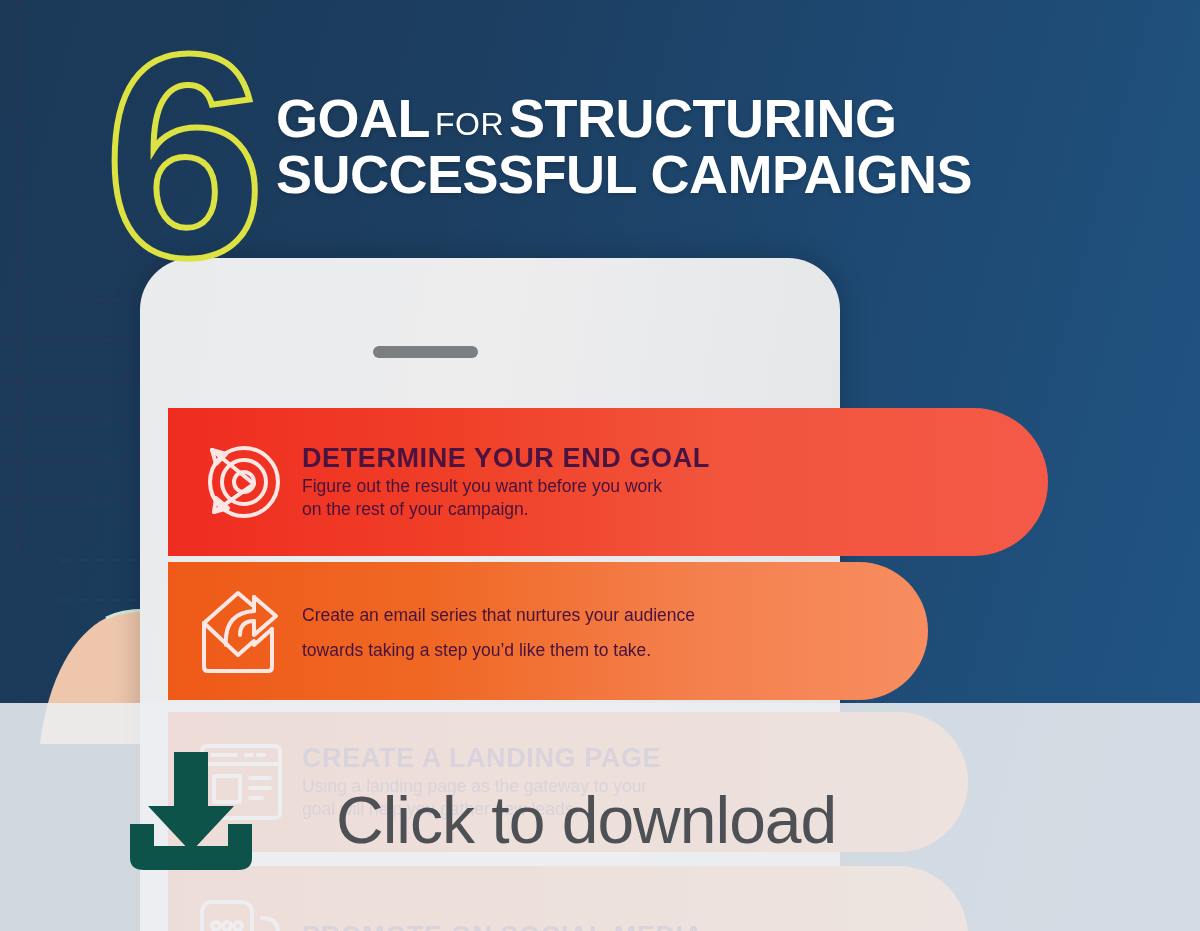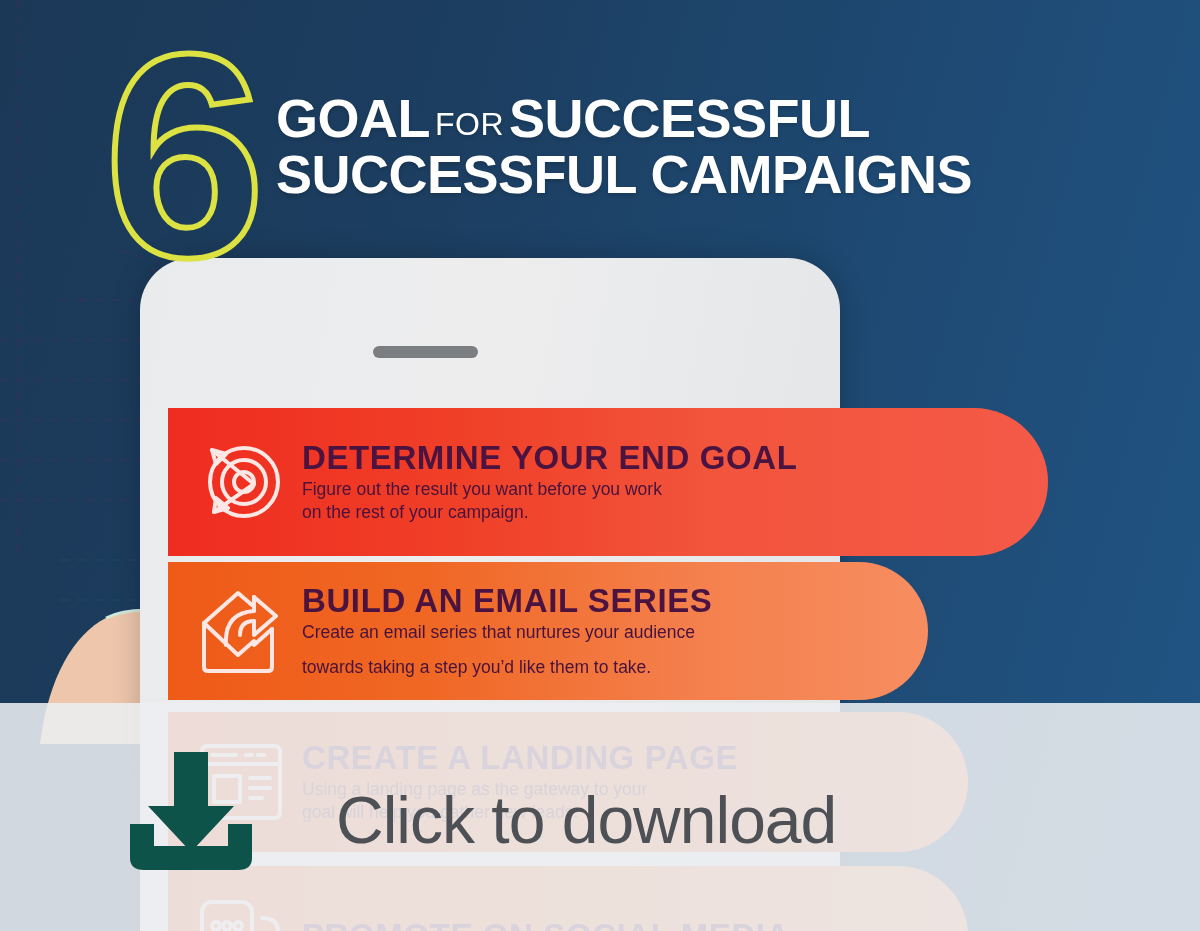--- a/index.html
+++ b/index.html
@@ -74,21 +74,21 @@
     padding-left:24px;
   }
   .card-icon {
     width:96px; height:96px;
     flex:0 0 96px;
     display:flex; align-items:center; justify-content:center;
   }
   .card-text { padding-left:14px; padding-right:20px; }
   .card-title {
     font-weight:bold;
-    font-size:33px;
+    font-size:27px;
     letter-spacing:.6px;
     color:#4a1340;
     line-height:1.05;
     white-space:nowrap;
   }
   .card-desc {
     font-size:17.5px;
     line-height:1.28;
     color:#47123d;
     margin-top:3px;
@@ -157,21 +157,21 @@
       <path d="M200 300 C 260 330, 320 420, 300 540"></path>
       <rect x="152" y="262" width="150" height="300" rx="60"></rect>
     </g>
   </svg>
 
   <svg id="big-six" viewBox="0 0 190 252">
     <text x="0" y="218" font-family="Liberation Sans, sans-serif" font-size="290" font-weight="bold" fill="none" stroke="#dde243" stroke-width="6">6</text>
   </svg>
 
   <div id="headline">
-    <div class="l" id="line1"><span>GOAL</span><span id="for-word">FOR</span><span>SUCCESSFUL</span></div>
+    <div class="l" id="line1"><span>GOAL</span><span id="for-word">FOR</span><span>STRUCTURING</span></div>
     <div class="l" id="line2">SUCCESSFUL CAMPAIGNS</div>
   </div>
 
   <svg id="hand" viewBox="0 0 200 140">
     <path d="M72 14 C 40 30, 14 74, 6 140 L 185 140 L 185 24 C 150 6, 100 0, 72 14 Z" fill="#edc6ac"></path>
     <path d="M150 20 C 168 46, 172 96, 168 140 L 185 140 L 185 22 Z" fill="#dfae92"></path>
     <path d="M72 14 C 100 0, 150 6, 185 24" fill="none" stroke="#cfe8dc" stroke-width="3"></path>
   </svg>
 
   <div id="phone">
@@ -207,21 +207,20 @@
           <path d="M80 46 L62 62"></path>
           <path d="M12 40 L46 72 L62 58"></path>
           <path d="M34 62 Q32 30 62 28"></path>
           <path d="M48 52 Q48 38 62 38"></path>
           <path d="M62 14 L84 33 L62 52 L62 38"></path>
           <path d="M62 28 L62 14"></path>
         </g>
       </svg>
     </div>
     <div class="card-text">
-      <div class="card-title">BUILD AN EMAIL SERIES</div>
       <div class="card-desc">Create an email series that nurtures your audience</div>
       <div class="card-desc" style="margin-top:12px">towards taking a step you’d like them to take.</div>
     </div>
   </div>
 
   <div class="card" id="card3">
     <div class="card-icon">
       <svg viewBox="0 0 96 96" width="96" height="96">
         <g fill="none" stroke="#fde7e4" stroke-width="4" stroke-linecap="round" stroke-linejoin="round">
           <rect x="10" y="12" width="78" height="72" rx="5"></rect>

